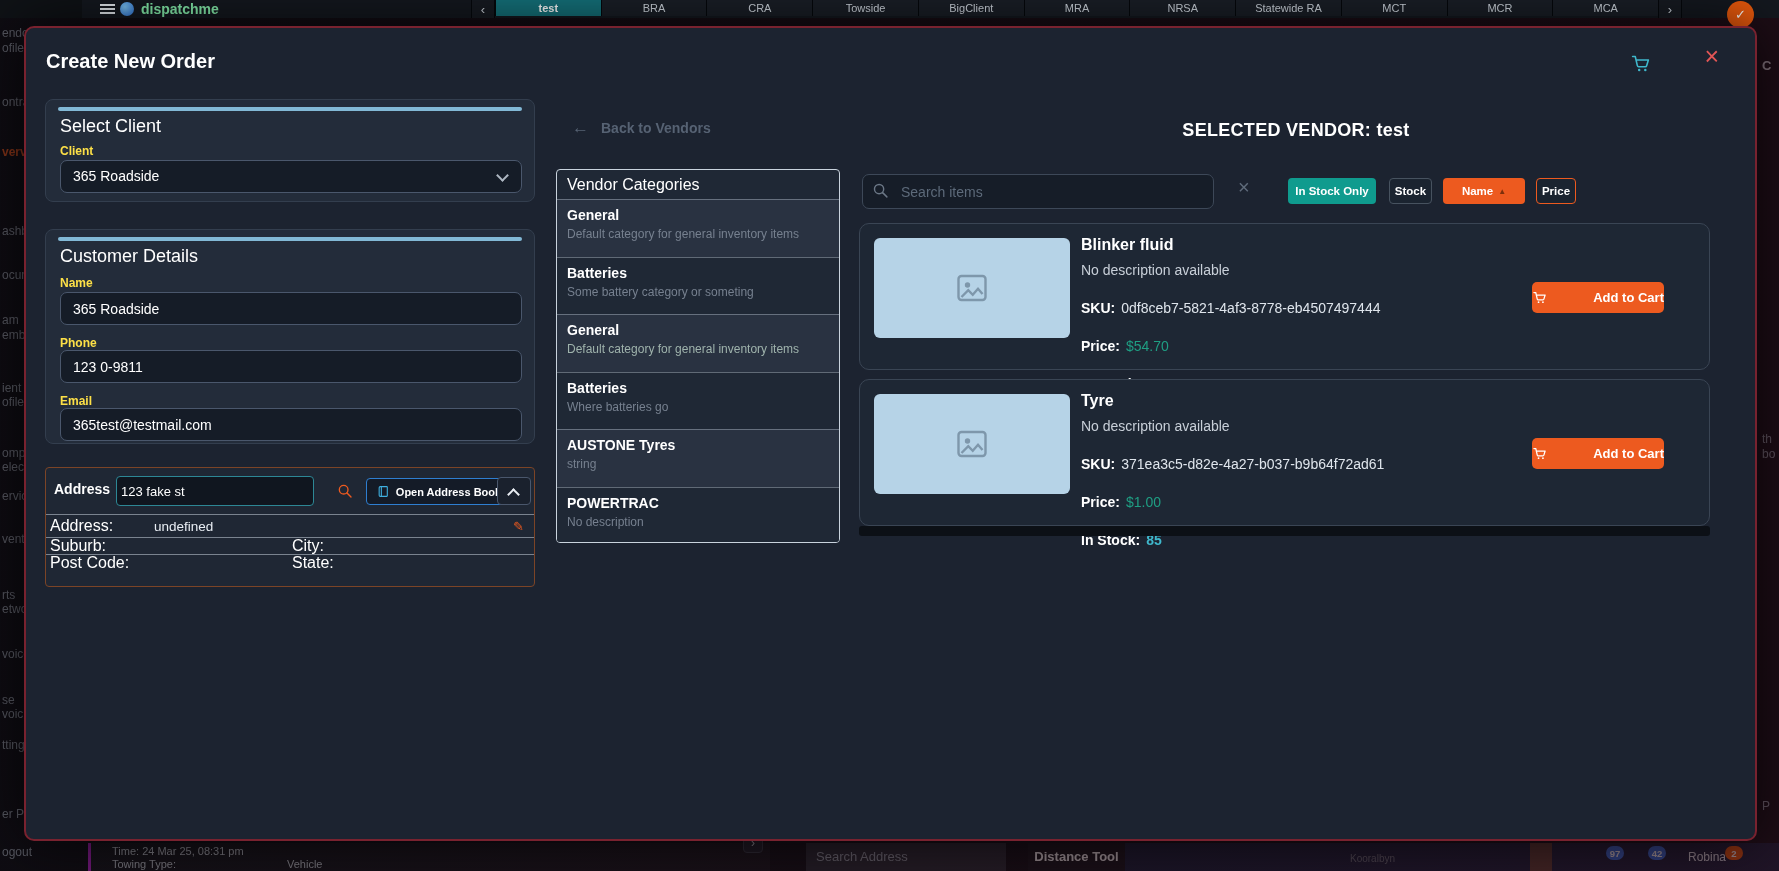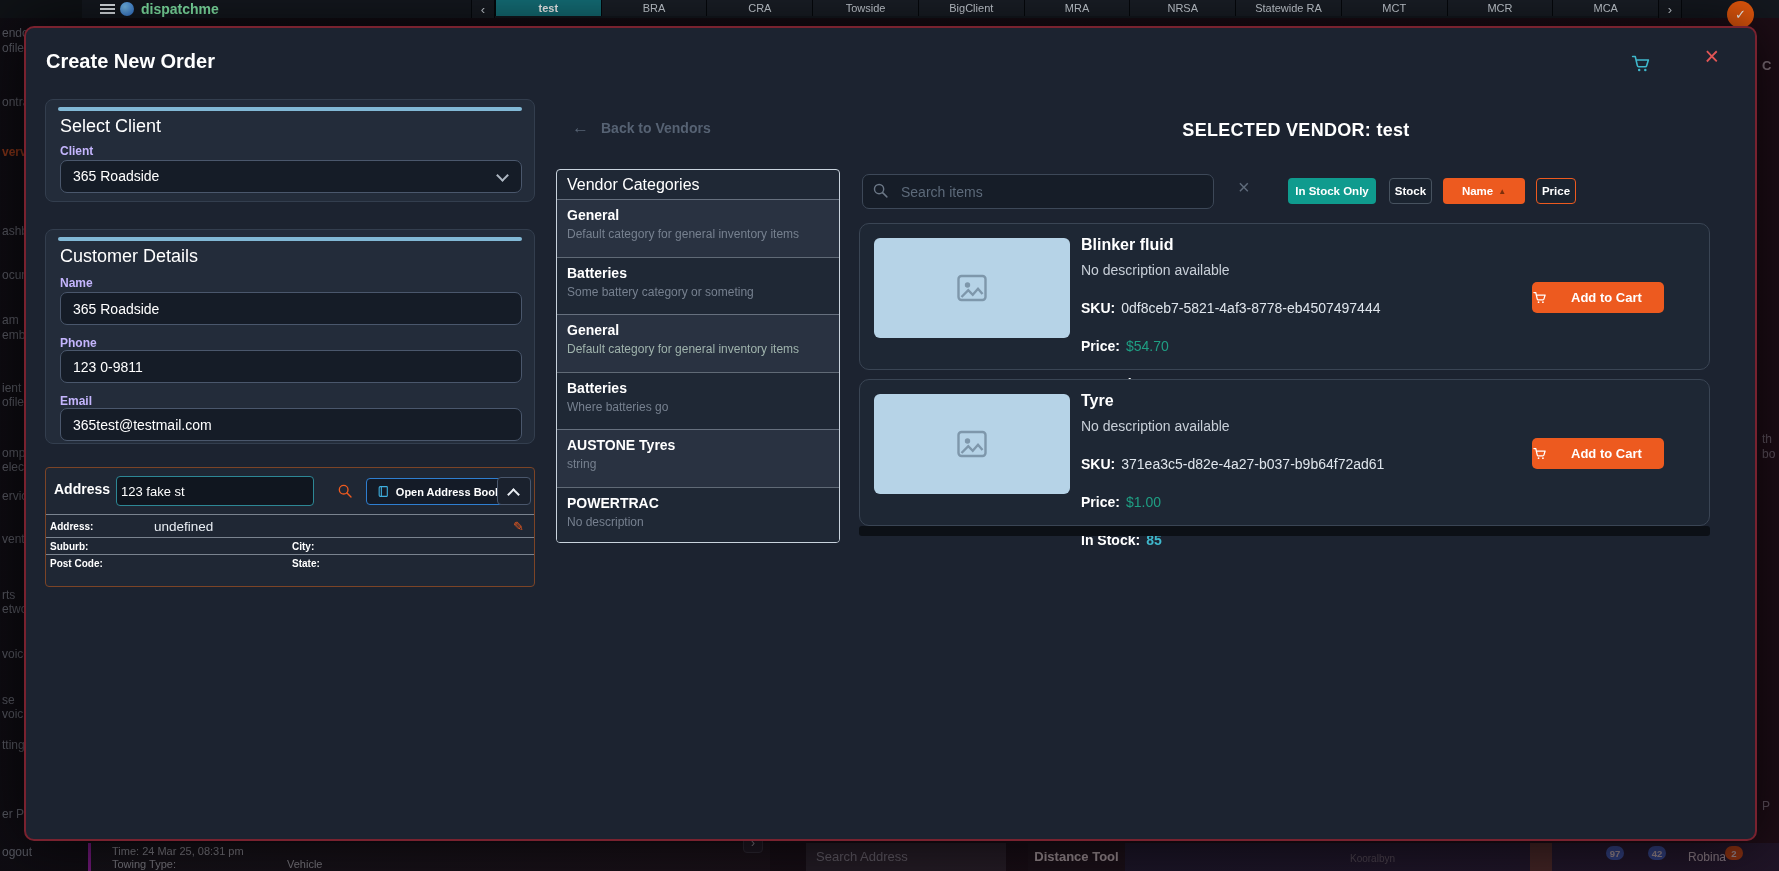--- a/index.html
+++ b/index.html
@@ -76,21 +76,21 @@
     border:2px solid #79222f;border-radius:10px;z-index:10;box-shadow:0 0 60px rgba(0,0,0,.75)}
   .m-title{position:absolute;left:20px;top:22px;font-size:20px;font-weight:bold;color:#fff}
   #h-cart{position:absolute;right:104px;top:25px;color:#3fb8cc;cursor:pointer}
   #h-close{position:absolute;right:36px;top:16px;color:#e25555;font-size:25px;cursor:pointer;line-height:1}
 
   .panel{position:absolute;background:#232c3a;border:1px solid #333e4e;border-radius:8px}
   .accent::before{content:"";position:absolute;left:12px;right:12px;top:7px;height:4px;border-radius:2px;background:#82b9d6}
   #panel-select{left:19px;top:71px;width:490px;height:103px}
   #panel-customer{left:19px;top:201px;width:490px;height:215px}
   .p-title{position:absolute;left:14px;font-size:18px;font-weight:normal;color:#fff}
-  .f-label{position:absolute;left:14px;font-size:12px;font-weight:bold;color:#c4b5fd}
+  .f-label{position:absolute;left:14px;font-size:12px;font-weight:bold;color:#fde047}
   .tb{position:absolute;left:14px;width:462px;height:33px;background:#151c27;border:1px solid #4a576c;
     border-radius:7px;color:#fff;font-size:14px;padding:0 12px;font-family:inherit}
   .selectbox{line-height:31px;cursor:pointer}
   .chev{position:absolute;width:9px;height:9px;border-right:2px solid #aeb7c2;border-bottom:2px solid #aeb7c2;
     transform:rotate(45deg)}
   #panel-select .p-title{top:16px}
   #client-label{top:44px} #client-select{top:60px}
   #client-select .chev{right:14px;top:10px}
   #panel-customer .p-title{top:16px}
   #name-label{top:46px}  #name-input{top:62px}
@@ -106,21 +106,21 @@
   #addr-search{position:absolute;left:291px;top:15px;color:#ed5a1f;cursor:pointer}
   #addr-book{position:absolute;left:320px;top:10px;width:146px;height:27px;background:#141b27;border:1px solid #2e7ed0;
     border-radius:4px;display:flex;align-items:center;justify-content:center;gap:6px;font-size:11px;font-weight:bold;color:#fff;cursor:pointer}
   #addr-book svg{color:#3fb0e0}
   #addr-collapse{position:absolute;left:451px;top:9px;width:34px;height:28px;background:#1a212d;border:1px solid #4a576c;
     border-radius:4px;cursor:pointer}
   #addr-collapse .chev{right:12px;top:12px;transform:rotate(-135deg);border-color:#e9edf3}
   #addr-table{position:absolute;left:0;right:0;top:46px}
   .a-row{position:relative;border-top:1px solid rgba(214,224,234,.5)}
   .a-row.r1{height:23px} .a-row.r2,.a-row.r3,.a-row.r4{height:17px}
-  .a-lab{position:absolute;left:4px;top:50%;transform:translateY(-50%);font-size:10px;font-weight:bold;color:#fff}
+  .a-lab{position:absolute;left:4px;top:50%;transform:translateY(-50%);font-size:16px;font-weight:normal;color:#fff}
   .a-lab.col2{left:246px}
   .a-val{position:absolute;left:108px;top:50%;transform:translateY(-50%);font-size:13.5px;color:#e8edf3}
   .pencil{position:absolute;right:10px;top:50%;transform:translateY(-50%);color:#ed5a1f;font-size:13px;cursor:pointer}
 
   
   #back-link{position:absolute;left:546px;top:90px;display:flex;gap:12px;align-items:center;color:#566273;
     font-size:14px;font-weight:bold;cursor:pointer}
   #back-link .arr{font-size:17px}
   #vendor-panel{position:absolute;left:530px;top:141px;width:284px;height:374px;border:1px solid #c9d3dd;
     border-radius:4px;overflow:hidden;background:#1f2835}
@@ -156,21 +156,21 @@
     display:flex;align-items:center;justify-content:center;color:#7e97ab}
   .card-body{position:absolute;left:221px;top:12px;right:230px}
   .c-name{font-size:16px;font-weight:bold;color:#fff}
   .c-desc{font-size:14px;color:#c8cfd8;margin-top:8px}
   .c-kv{font-size:14px;color:#c8cfd8;margin-top:22px}
   .c-kv .lab{font-weight:bold;color:#fff;margin-right:6px}
   .sku-val{color:#dfe5ec}
   .price-val{color:#1f9e83}
   .stock-val{color:#3fb8cc;font-weight:bold}
   .cart-btn{position:absolute;left:672px;top:58px;width:132px;height:31px;background:#ed5a1f;border-radius:5px;
-    display:flex;align-items:center;justify-content:flex-start;gap:24px;color:#fff;font-size:13px;font-weight:bold;cursor:pointer}
+    display:flex;align-items:center;justify-content:space-between;gap:24px;color:#fff;font-size:13px;font-weight:bold;cursor:pointer}
   #scroll-strip{position:absolute;left:833px;top:498px;width:851px;height:10px;background:#0c1016;border-radius:3px}
 </style>
 </head>
 <body>
 
 <div id="navbar">
   <div id="nav-left-dark"></div>
   <div id="hamburger">
       <i></i>
       <i></i>

